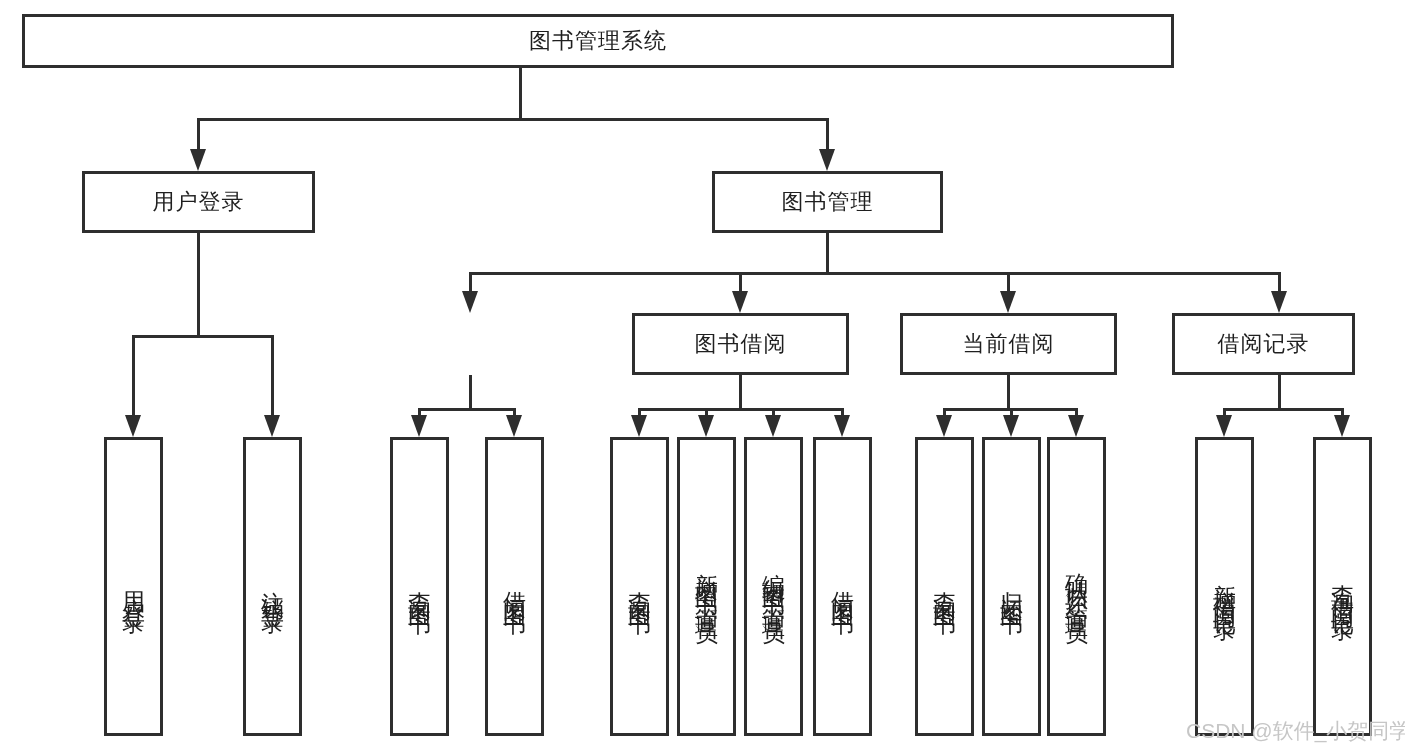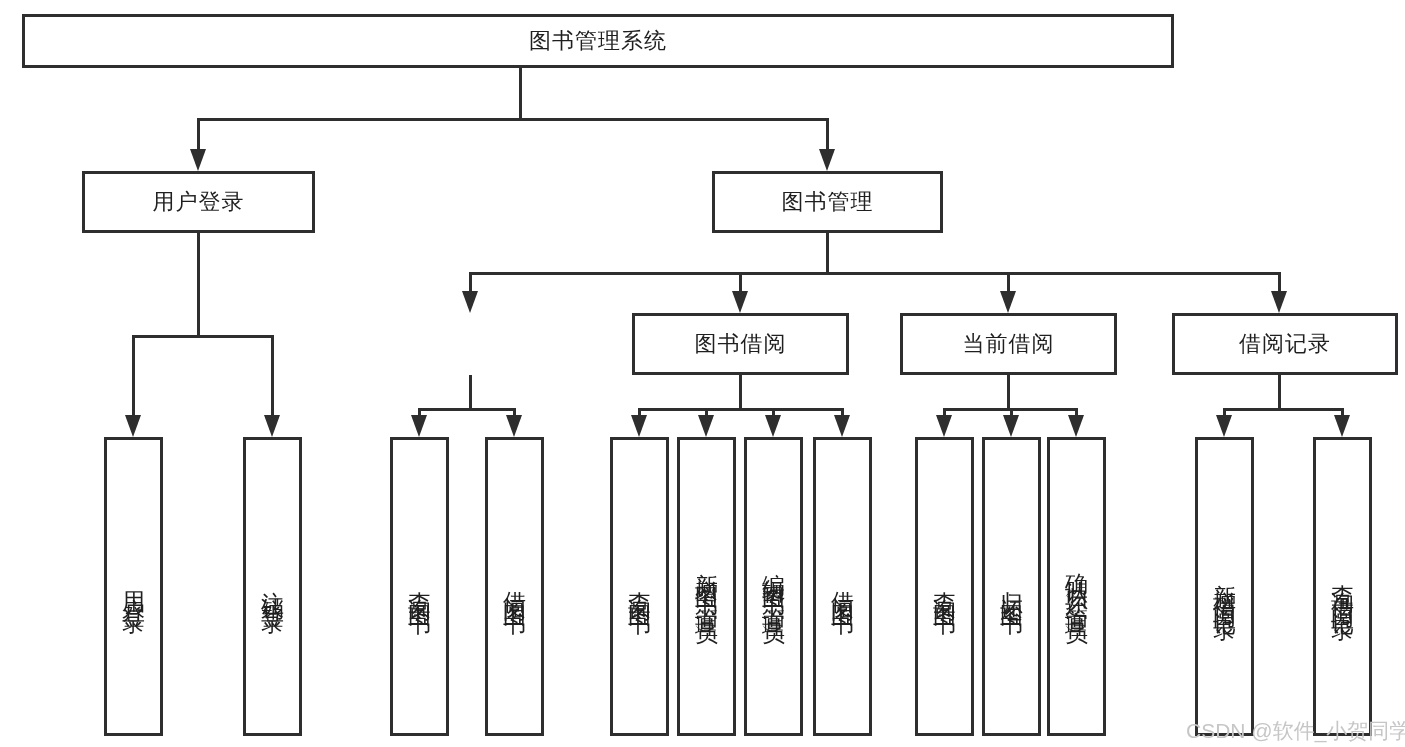--- a/index.html
+++ b/index.html
@@ -113,21 +113,21 @@
   <div class="arrow" style="left:732px; top:291px;"></div>
   <div class="arrow" style="left:1000px; top:291px;"></div>
   <div class="arrow" style="left:1271px; top:291px;"></div>
 
   <div class="hbox" style="left:632px; top:313px; width:217px; height:62px;">
     <span>图书借阅</span>
   </div>
   <div class="hbox" style="left:900px; top:313px; width:217px; height:62px;">
     <span>当前借阅</span>
   </div>
-  <div class="hbox" style="left:1172px; top:313px; width:226px; height:62px;">
+  <div class="hbox" style="left:1172px; top:313px; width:183px; height:62px;">
     <span>借阅记录</span>
   </div>
 
   <div class="line" style="left:469px; top:375px; width:3px; height:36px;"></div>
   <div class="line" style="left:418px; top:408px; width:98px; height:3px;"></div>
   <div class="line" style="left:418px; top:408px; width:3px; height:10px;"></div>
   <div class="line" style="left:513px; top:408px; width:3px; height:10px;"></div>
   <div class="arrow" style="left:411px; top:415px;"></div>
   <div class="arrow" style="left:506px; top:415px;"></div>
 

